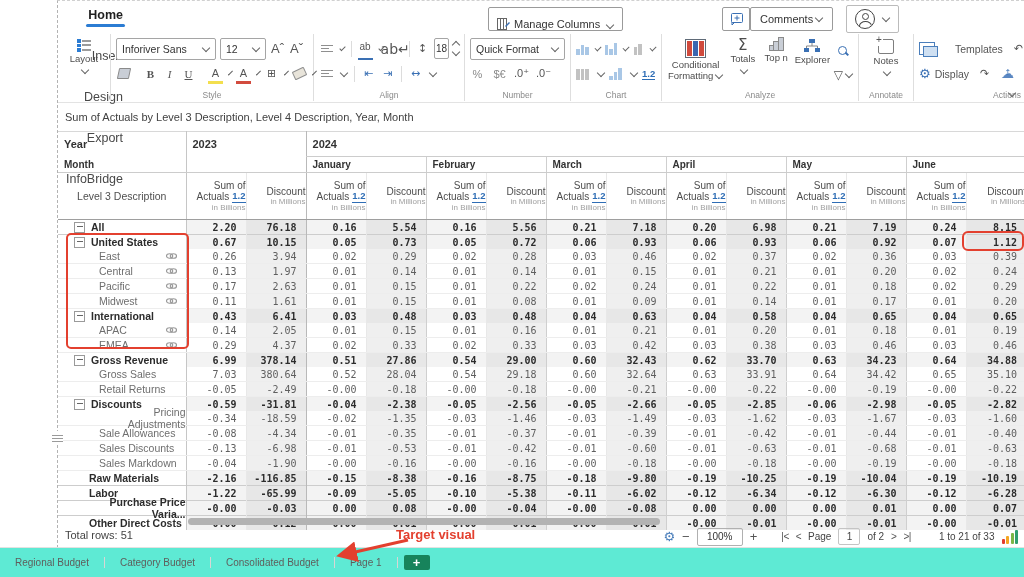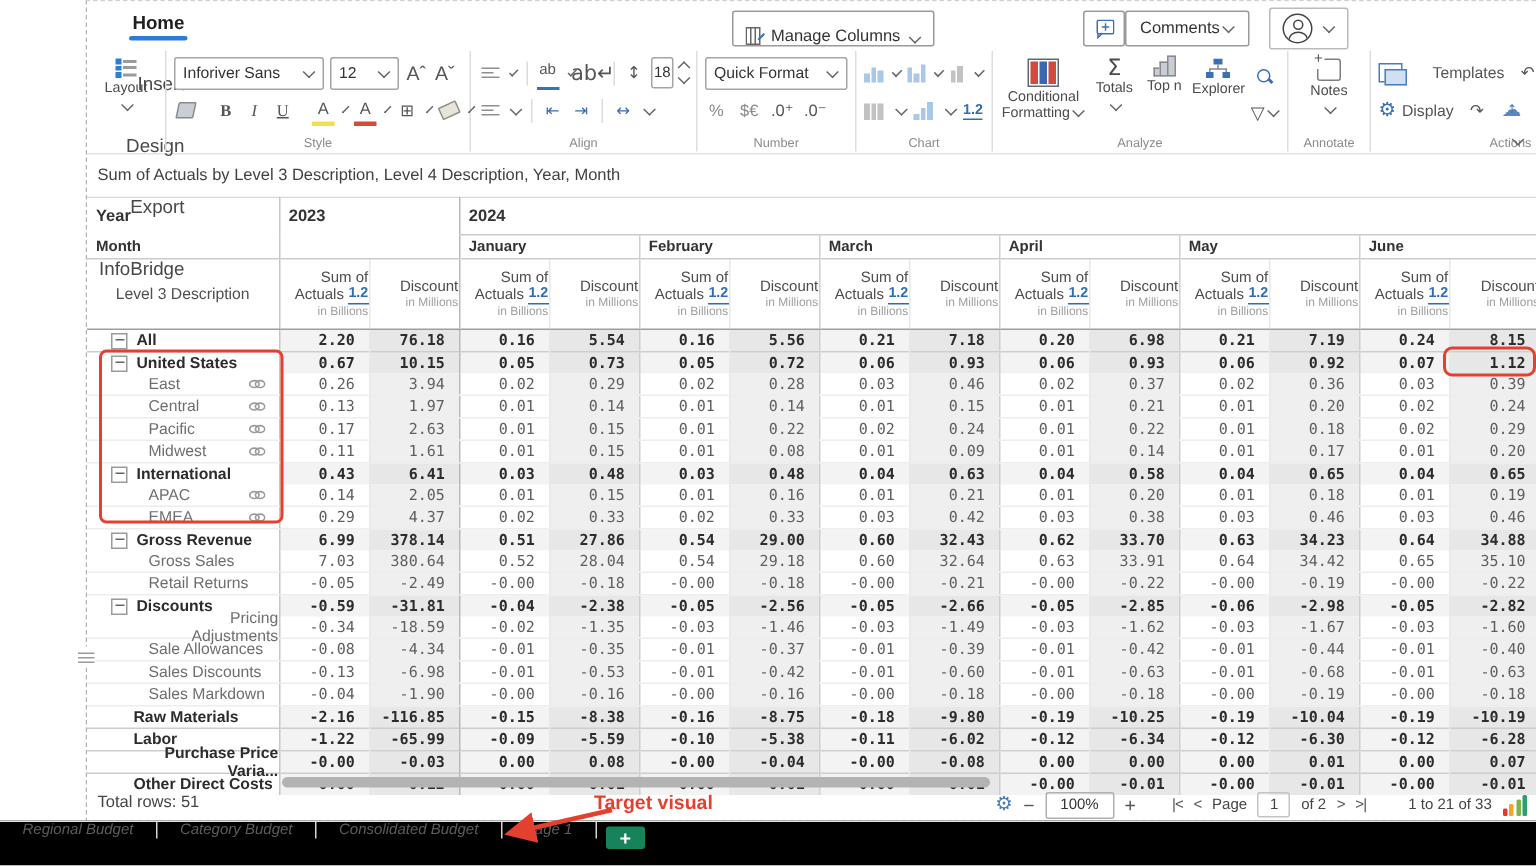--- a/index.html
+++ b/index.html
@@ -115,21 +115,21 @@
   .statusbar{position:absolute;left:0;right:0;top:526px;height:19px;font-size:11px;color:#444;}
   .totalrows{position:absolute;left:7px;top:2px;}
   .statR{position:absolute;right:6px;top:0;display:flex;align-items:center;gap:7px;height:19px;}
   .gear{color:#4a7ebb;font-size:13px;font-family:"DejaVu Sans",sans-serif;}
   .zoombox{border:1px solid #b0b0b0;border-radius:2px;width:44px;height:16px;display:flex;align-items:center;justify-content:center;font-size:10px;color:#333;}
   .pgbox{border:1px solid #c4c4c4;border-radius:2px;width:20px;height:15px;display:flex;align-items:center;justify-content:center;font-size:10px;}
   .navg{font-size:10px;color:#555;letter-spacing:-0.5px;}
   .logo{display:flex;align-items:flex-end;gap:1.5px;height:14px;}
   .logo i{width:3px;display:block;border-radius:1px;}
   
-  .pagestrip{position:absolute;left:0;right:0;bottom:0;height:29px;background:#000000;border-top:1px solid #e3e2e1;display:flex;align-items:flex-start;font-style:italic;}
+  .pagestrip{position:absolute;left:0;right:0;bottom:0;height:29px;background:#5eead4;border-top:1px solid #e3e2e1;display:flex;align-items:center;}
   .ptab{display:flex;align-items:center;justify-content:center;padding:0 15px;font-size:10px;color:#5f5d5b;
         border-right:1px solid #d8d6d4;cursor:default;white-space:nowrap;}
   .ptab.active{background:#fff;font-weight:bold;color:#2b2b2b;border:1px solid #c8c6c4;border-bottom:3px solid #2d9d78;
                border-radius:3px;box-shadow:0 0 0 2px #e3402f;margin:1px 2px;position:relative;z-index:2;}
   .addpage{width:26px;margin:3px 0 3px 6px;background:#17835b;border-radius:2px;color:#fff;font-size:13px;font-weight:bold;
            display:flex;align-items:center;justify-content:center;}
   
   .ann{position:absolute;border:2px solid #e3402f;border-radius:5px;pointer-events:none;z-index:6;}
   .ann-label{position:absolute;color:#e3402f;font-weight:bold;font-size:13px;z-index:7;}
   .ann-arrow{position:absolute;z-index:7;pointer-events:none;}
@@ -952,21 +952,21 @@
           <tr class="dr total">
             <th class="rowhead">
               <span class="namecell">
                 <span class="exp-spacer"></span>
                 <span class="lbl-total">Labor</span>
               </span>
             </th>
             <td class="soa cl-strong">-1.22</td>
             <td class="disc cl-light">-65.99</td>
             <td class="soa cl-strong">-0.09</td>
-            <td class="disc cl-light">-5.59</td>
+            <td class="disc cl-light">-5.05</td>
             <td class="soa cl-med">-0.10</td>
             <td class="disc cl-light">-5.38</td>
             <td class="soa cl-med">-0.11</td>
             <td class="disc cl-light">-6.02</td>
             <td class="soa cl-med">-0.12</td>
             <td class="disc cl-light">-6.34</td>
             <td class="soa cl-med">-0.12</td>
             <td class="disc cl-light">-6.30</td>
             <td class="soa cl-med">-0.12</td>
             <td class="disc cl-light">-6.28</td>

